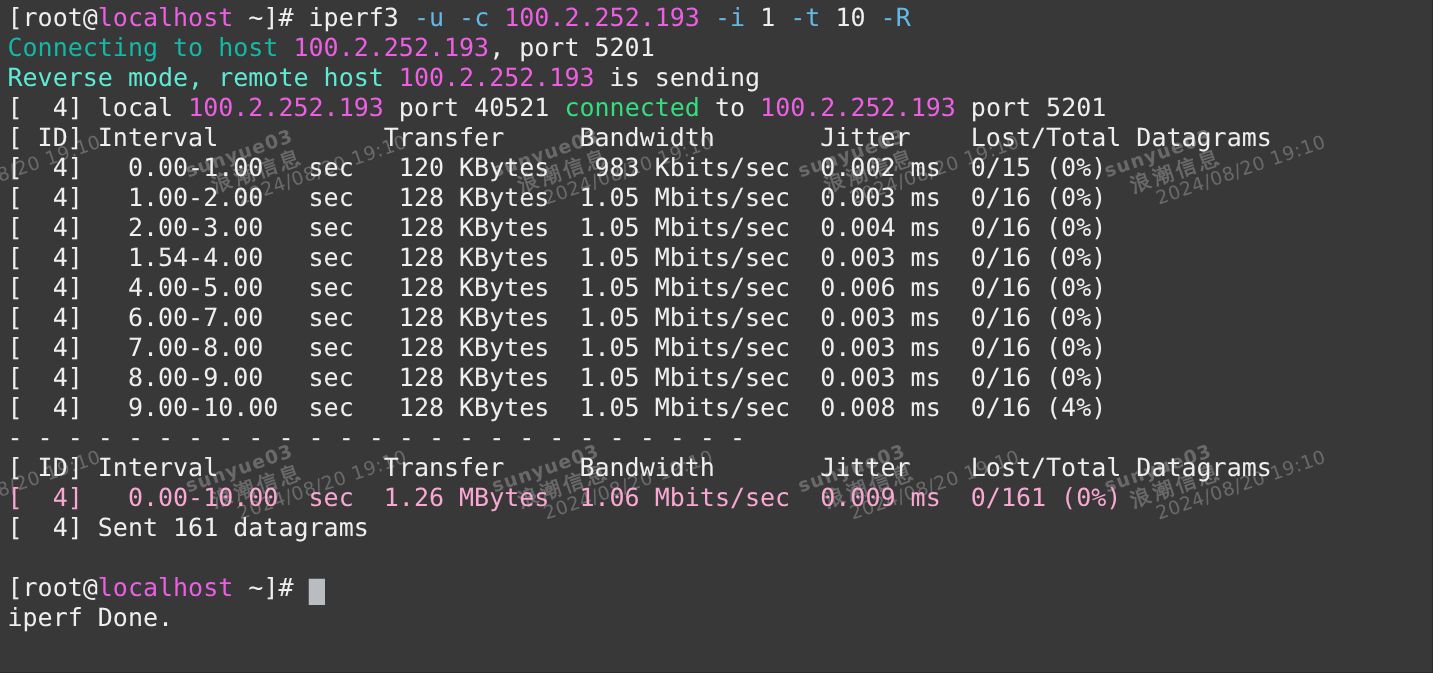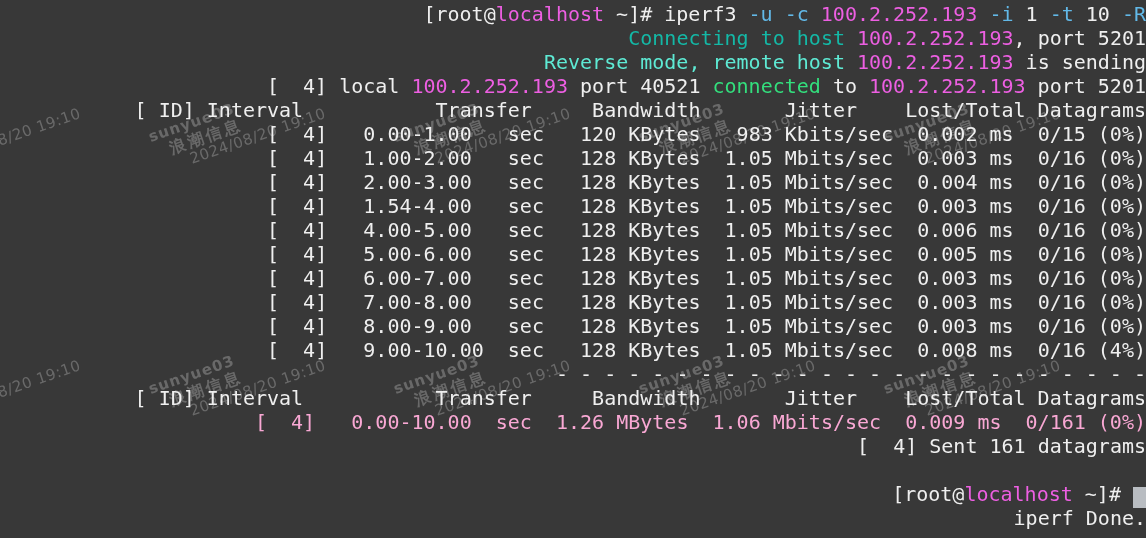--- a/index.html
+++ b/index.html
@@ -14,21 +14,20 @@
   }
   .lines{
     position:relative;
     z-index:2;
     padding:2px 0 0 6px;
   }
   .line{
     white-space:pre;
     height:24px;
     color:#efefef;
-    text-align:right;
   }
   .line span{white-space:pre;}
   .cursor{
     display:inline-block;
     width:13px;height:21px;
     vertical-align:text-bottom;
     transform:translateY(2px);
   }
   .watermarks{
     position:absolute;inset:0;
@@ -106,21 +105,20 @@
       <div class="line"><span style="color: rgb(239, 239, 239);">[root@</span><span style="color: rgb(237, 95, 226);">localhost</span><span style="color: rgb(239, 239, 239);"> ~]# iperf3 </span><span style="color: rgb(98, 185, 232);">-u</span><span style="color: rgb(239, 239, 239);"> </span><span style="color: rgb(98, 185, 232);">-c</span><span style="color: rgb(239, 239, 239);"> </span><span style="color: rgb(237, 95, 226);">100.2.252.193</span><span style="color: rgb(239, 239, 239);"> </span><span style="color: rgb(98, 185, 232);">-i</span><span style="color: rgb(239, 239, 239);"> 1 </span><span style="color: rgb(98, 185, 232);">-t</span><span style="color: rgb(239, 239, 239);"> 10 </span><span style="color: rgb(98, 185, 232);">-R</span></div>
       <div class="line"><span style="color: #14b8a6;">Connecting to host </span><span style="color: rgb(237, 95, 226);">100.2.252.193</span><span style="color: rgb(239, 239, 239);">, port 5201</span></div>
       <div class="line"><span style="color: #5eead4;">Reverse mode, remote host </span><span style="color: rgb(237, 95, 226);">100.2.252.193</span><span style="color: rgb(239, 239, 239);"> is sending</span></div>
       <div class="line"><span style="color: rgb(239, 239, 239);">[  4] local </span><span style="color: rgb(237, 95, 226);">100.2.252.193</span><span style="color: rgb(239, 239, 239);"> port 40521 </span><span style="color: rgb(51, 223, 125);">connected</span><span style="color: rgb(239, 239, 239);"> to </span><span style="color: rgb(237, 95, 226);">100.2.252.193</span><span style="color: rgb(239, 239, 239);"> port 5201</span></div>
       <div class="line"><span style="color: rgb(239, 239, 239);">[ ID] Interval           Transfer     Bandwidth       Jitter    Lost/Total Datagrams</span></div>
       <div class="line"><span style="color: rgb(239, 239, 239);">[  4]   0.00-1.00   sec   120 KBytes   983 Kbits/sec  0.002 ms  0/15 (0%)</span></div>
       <div class="line"><span style="color: rgb(239, 239, 239);">[  4]   1.00-2.00   sec   128 KBytes  1.05 Mbits/sec  0.003 ms  0/16 (0%)</span></div>
       <div class="line"><span style="color: rgb(239, 239, 239);">[  4]   2.00-3.00   sec   128 KBytes  1.05 Mbits/sec  0.004 ms  0/16 (0%)</span></div>
       <div class="line"><span style="color: rgb(239, 239, 239);">[  4]   1.54-4.00   sec   128 KBytes  1.05 Mbits/sec  0.003 ms  0/16 (0%)</span></div>
       <div class="line"><span style="color: rgb(239, 239, 239);">[  4]   4.00-5.00   sec   128 KBytes  1.05 Mbits/sec  0.006 ms  0/16 (0%)</span></div>
-      <div class="line"><span style="color: rgb(239, 239, 239);">[  4]   5.00-6.00   sec   128 KBytes  1.05 Mbits/sec  0.005 ms  0/16 (0%)</span></div>
       <div class="line"><span style="color: rgb(239, 239, 239);">[  4]   6.00-7.00   sec   128 KBytes  1.05 Mbits/sec  0.003 ms  0/16 (0%)</span></div>
       <div class="line"><span style="color: rgb(239, 239, 239);">[  4]   7.00-8.00   sec   128 KBytes  1.05 Mbits/sec  0.003 ms  0/16 (0%)</span></div>
       <div class="line"><span style="color: rgb(239, 239, 239);">[  4]   8.00-9.00   sec   128 KBytes  1.05 Mbits/sec  0.003 ms  0/16 (0%)</span></div>
       <div class="line"><span style="color: rgb(239, 239, 239);">[  4]   9.00-10.00  sec   128 KBytes  1.05 Mbits/sec  0.008 ms  0/16 (4%)</span></div>
       <div class="line"><span style="color: rgb(239, 239, 239);">- - - - - - - - - - - - - - - - - - - - - - - - -</span></div>
       <div class="line"><span style="color: rgb(239, 239, 239);">[ ID] Interval           Transfer     Bandwidth       Jitter    Lost/Total Datagrams</span></div>
       <div class="line"><span style="color: #f9a8d4;">[  4]   0.00-10.00  sec  1.26 MBytes  1.06 Mbits/sec  0.009 ms  0/161 (0%)</span></div>
       <div class="line"><span style="color: rgb(239, 239, 239);">[  4] Sent 161 datagrams</span></div>
       <div class="line"></div>
       <div class="line"><span style="color: rgb(239, 239, 239);">[root@</span><span style="color: rgb(237, 95, 226);">localhost</span><span style="color: rgb(239, 239, 239);"> ~]# </span><span class="cursor" style="background: rgb(185, 189, 194);"> </span></div>

